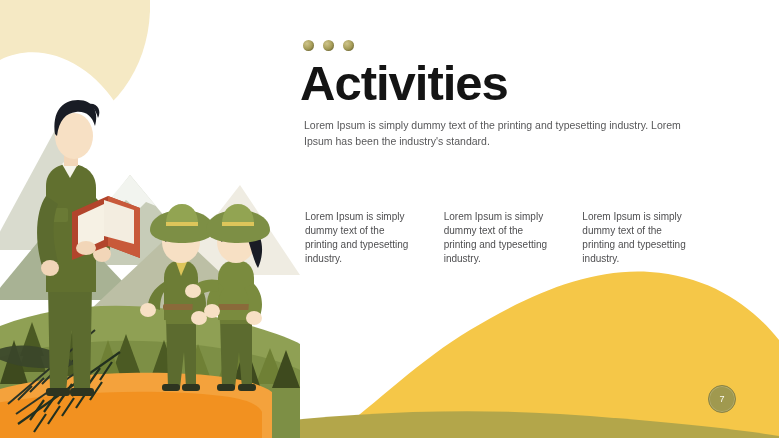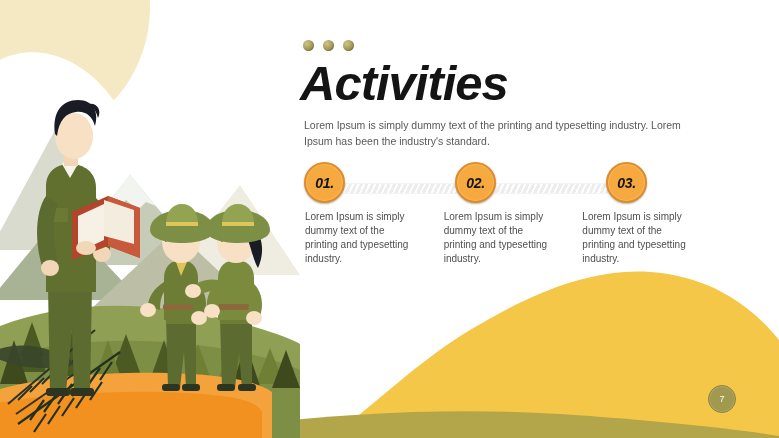--- a/index.html
+++ b/index.html
@@ -16,21 +16,21 @@
   
   .content{position:absolute;left:300px;top:0;width:479px;height:438px;}
 
   .dots{position:absolute;left:3px;top:40px;display:flex;gap:9px;}
   .dot{width:11px;height:11px;border-radius:50%;
        background:radial-gradient(circle at 35% 32%, #cfc48a 0%, #a39a55 55%, #8d8545 100%);
        box-shadow:inset -1px -1px 1px rgba(0,0,0,.18);}
 
   .title{position:absolute;left:0px;top:57px;margin:0;
          font-size:49px;line-height:52px;font-weight:bold;letter-spacing:-1px;
-         color:#141414;font-family:"Liberation Sans",sans-serif;font-style:italic;}
+         color:#141414;font-family:"Liberation Sans",sans-serif;}
 
   .subtitle{position:absolute;left:4px;top:118px;width:400px;margin:0;
             font-size:10.5px;line-height:15.5px;color:#58585a;}
 
   
   .steps{position:absolute;left:0px;top:162px;width:400px;height:46px;}
   .connector{position:absolute;top:21px;height:9px;
              background-image:repeating-linear-gradient(115deg,#ffffff 0 2px,#ededed 2px 5px);
              border-top:1px solid #f4f4f4;border-bottom:1px solid #f4f4f4;}
   .conn-a{left:30px;width:160px;}
@@ -209,27 +209,20 @@
     <div class="dots">
       <span class="dot"></span>
       <span class="dot"></span>
       <span class="dot"></span>
     </div>
 
     <h1 class="title">Activities</h1>
 
     <p class="subtitle">Lorem Ipsum is simply dummy text of the printing and typesetting industry. Lorem Ipsum has been the industry's standard.</p>
 
-    <div class="steps">
-      <div class="connector conn-a"></div>
-      <div class="connector conn-b"></div>
-      <div class="badge b1">01.</div>
-      <div class="badge b2">02.</div>
-      <div class="badge b3">03.</div>
-    </div>
 
     <div class="cols">
       <div class="col c1">
         <p>Lorem Ipsum is simply dummy text of the printing and typesetting industry.</p>
       </div>
       <div class="col c2">
         <p>Lorem Ipsum is simply dummy text of the printing and typesetting industry.</p>
       </div>
       <div class="col c3">
         <p>Lorem Ipsum is simply dummy text of the printing and typesetting industry.</p>

